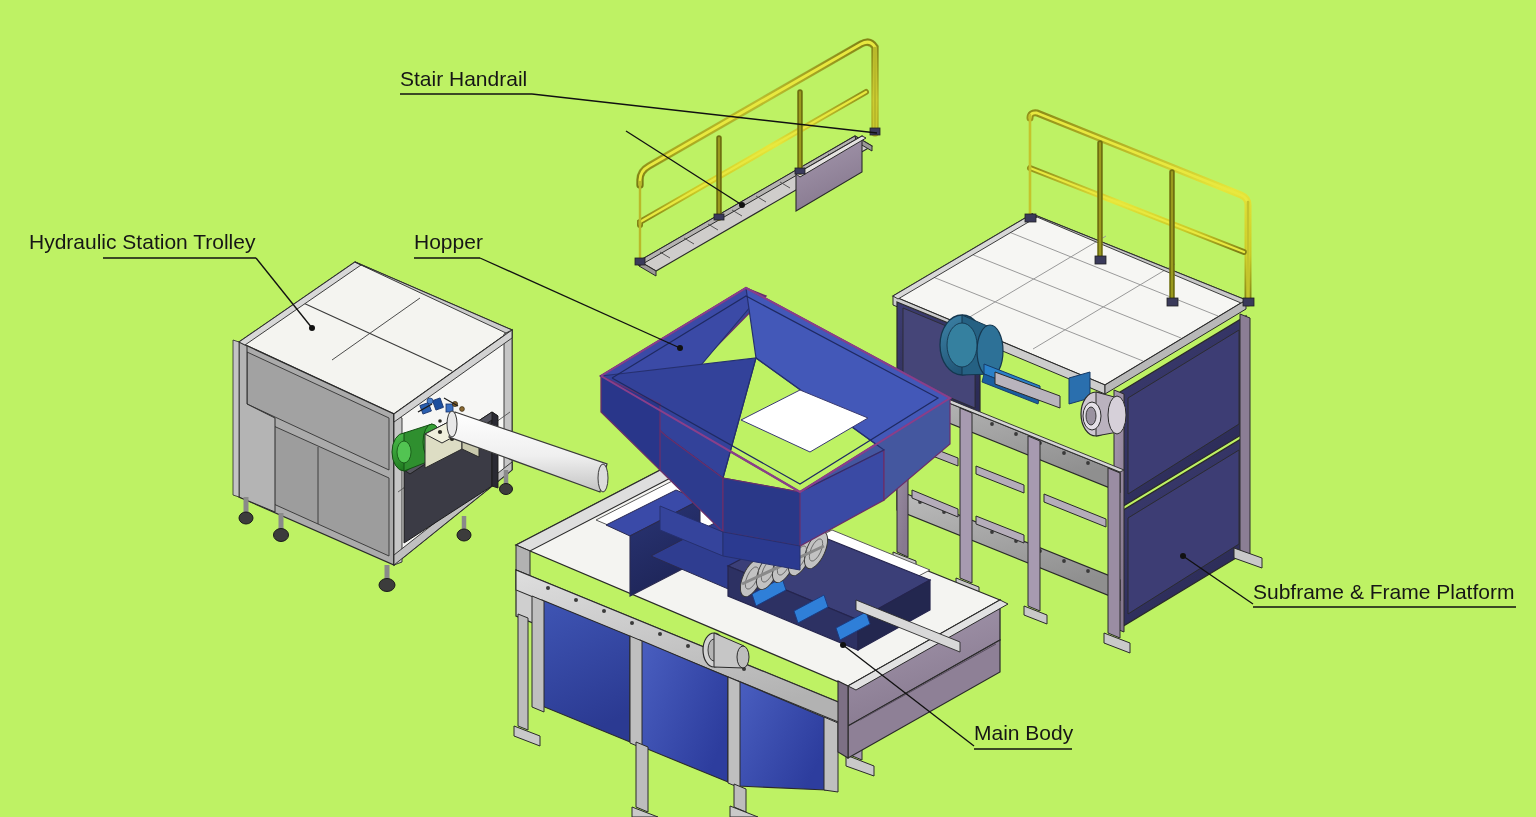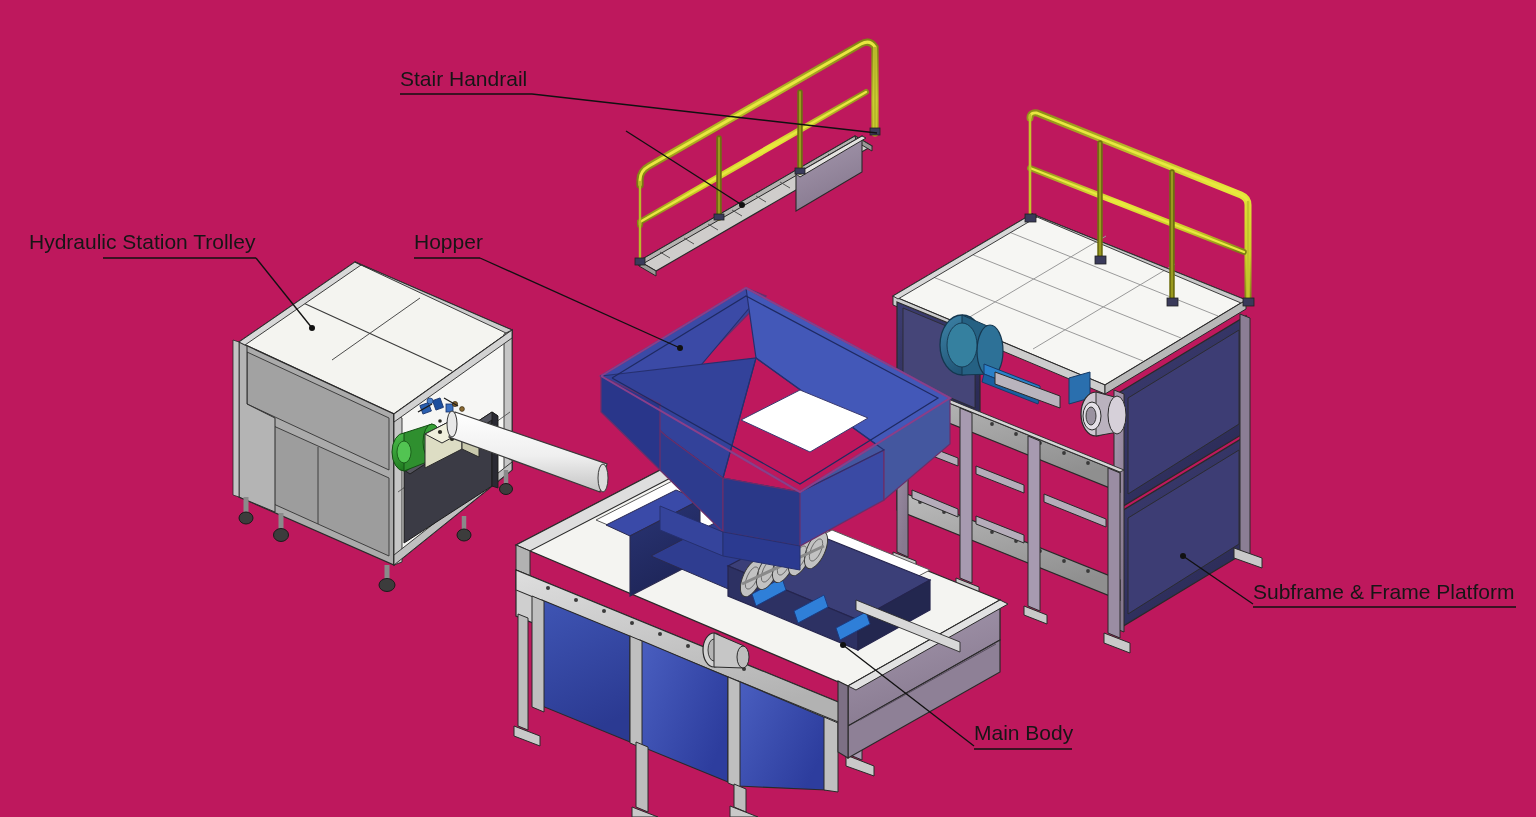--- a/index.html
+++ b/index.html
@@ -1,18 +1,18 @@
 <!DOCTYPE html>
 <html><head>
 <meta charset="utf-8">
 <style>
   html,body{margin:0;padding:0;background:#ffffff;}
   body{width:1536px;height:817px;overflow:hidden;
        font-family:"Liberation Sans",sans-serif;}
-  #stage{position:relative;width:1536px;height:817px;background:#be185d;}
+  #stage{position:relative;width:1536px;height:817px;background:#bef264;}
   svg{display:block;}
   .lbl{font-family:"Liberation Sans",sans-serif;font-size:21px;fill:#161616;}
   .leader{stroke:#111;stroke-width:1.35;fill:none;}
   .ul{stroke:#111;stroke-width:1.5;}
   .dot{fill:#111;}
 </style>
 </head>
 <body>
 
 <div id="stage">

